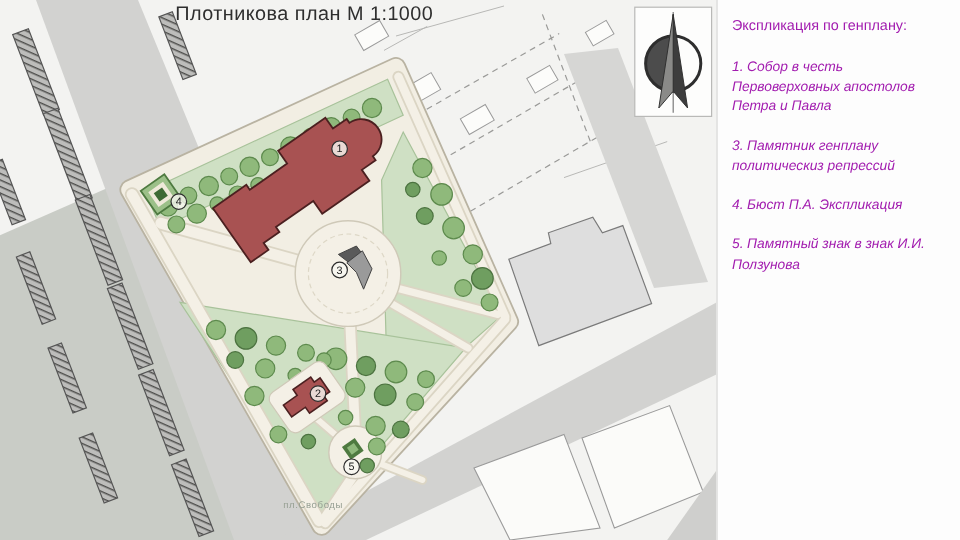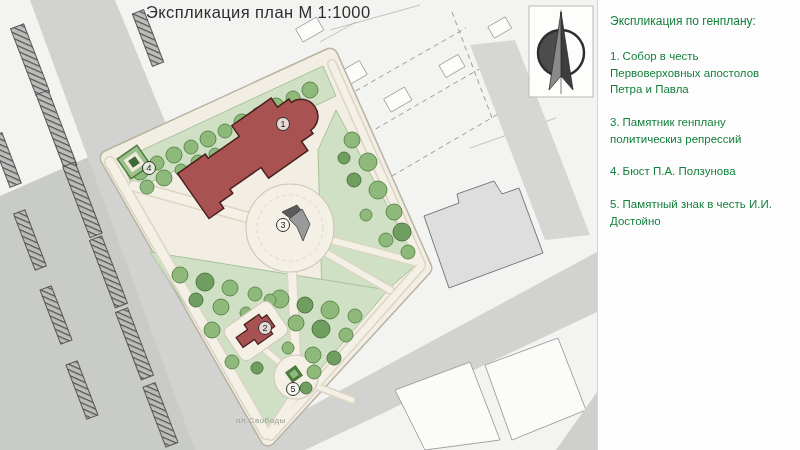--- a/index.html
+++ b/index.html
@@ -1,22 +1,22 @@
 <!DOCTYPE html>
 <html><head>
 <meta charset="utf-8">
 <style>
   html,body{margin:0;padding:0;}
   body{width:800px;height:450px;overflow:hidden;font-family:"Liberation Sans",sans-serif;}
   #stage{position:relative;width:800px;height:450px;background:#f3f3f1;}
   #mapsvg{position:absolute;left:0;top:0;}
   .title{position:absolute;left:146px;top:3px;font-size:16.5px;letter-spacing:.4px;color:#2e2e2e;white-space:nowrap;}
-  .panel{position:absolute;left:597px;top:0;width:203px;height:450px;background:#fdfdfd;border-left:1px solid #d6d6d4;box-sizing:border-box;padding:10px 14px 0 12px;color:#15803d;}
+  .panel{position:absolute;left:597px;top:0;width:203px;height:450px;background:#fdfdfd;border-left:1px solid #d6d6d4;box-sizing:border-box;padding:10px 14px 0 12px;color:#a21caf;}
   .lg-h{font-size:12px;margin:4px 0 20px 0;}
-  .lg-item{font-size:11.5px;line-height:1.45;margin:0 0 16px 0;}
+  .lg-item{font-size:11.5px;line-height:1.45;margin:0 0 16px 0;font-style:italic;}
   .lg-item .num{margin-right:3px;}
   .mk{position:absolute;width:14px;height:14px;border:1.3px solid #2d2d2d;border-radius:50%;background:rgba(248,246,240,.82);
       font-size:9px;color:#222;display:flex;align-items:center;justify-content:center;box-sizing:border-box;}
 </style>
 </head>
 <body>
 
 <div id="stage">
 
 <svg id="mapsvg" width="800" height="450" viewBox="0 0 800 450">
@@ -207,21 +207,21 @@
       <rect x="529" y="6" width="64" height="91" fill="#fdfdfc" stroke="#b9b9b7" stroke-width="1"></rect>
       <line x1="561" y1="10" x2="561" y2="94" stroke="#7a7a7a" stroke-width="1"></line>
       <path d="M561,30 A23,23 0 0,0 561,76 Z" fill="#4c4c4c"></path>
       <circle cx="561" cy="53" r="23" fill="none" stroke="#2e2e2e" stroke-width="2.5"></circle>
       <polygon points="561,12 573,90 561,76" fill="#3d3d3d" stroke="#2e2e2e" stroke-width="0.8"></polygon>
       <polygon points="561,12 549,90 561,76" fill="#8a8a88" stroke="#2e2e2e" stroke-width="0.8"></polygon>
     </g>
   </g>
 </svg>
 
-<div class="title">Экспликация план М 1:1000</div>
+<div class="title">Плотникова план М 1:1000</div>
 
 <div class="mk" style="left:276px;top:117px;">
       <span>1</span>
     </div>
 <div class="mk" style="left:258px;top:321px;">
       <span>2</span>
     </div>
 <div class="mk" style="left:276px;top:218px;">
       <span>3</span>
     </div>
@@ -234,20 +234,20 @@
 
 <div class="panel">
   <div class="lg-h">Экспликация по генплану:</div>
   <div class="lg-item">
     <span class="num">1.</span><span>Собор в честь Первоверховных апостолов Петра и Павла</span>
   </div>
   <div class="lg-item">
     <span class="num">3.</span><span>Памятник генплану политическиз репрессий</span>
   </div>
   <div class="lg-item">
-    <span class="num">4.</span><span>Бюст П.А. Ползунова</span>
-  </div>
-  <div class="lg-item">
-    <span class="num">5.</span><span>Памятный знак в честь И.И. Достойно</span>
+    <span class="num">4.</span><span>Бюст П.А. Экспликация</span>
+  </div>
+  <div class="lg-item">
+    <span class="num">5.</span><span>Памятный знак в знак И.И. Ползунова</span>
   </div>
 </div>
 
 </div>
 
 </body></html>

